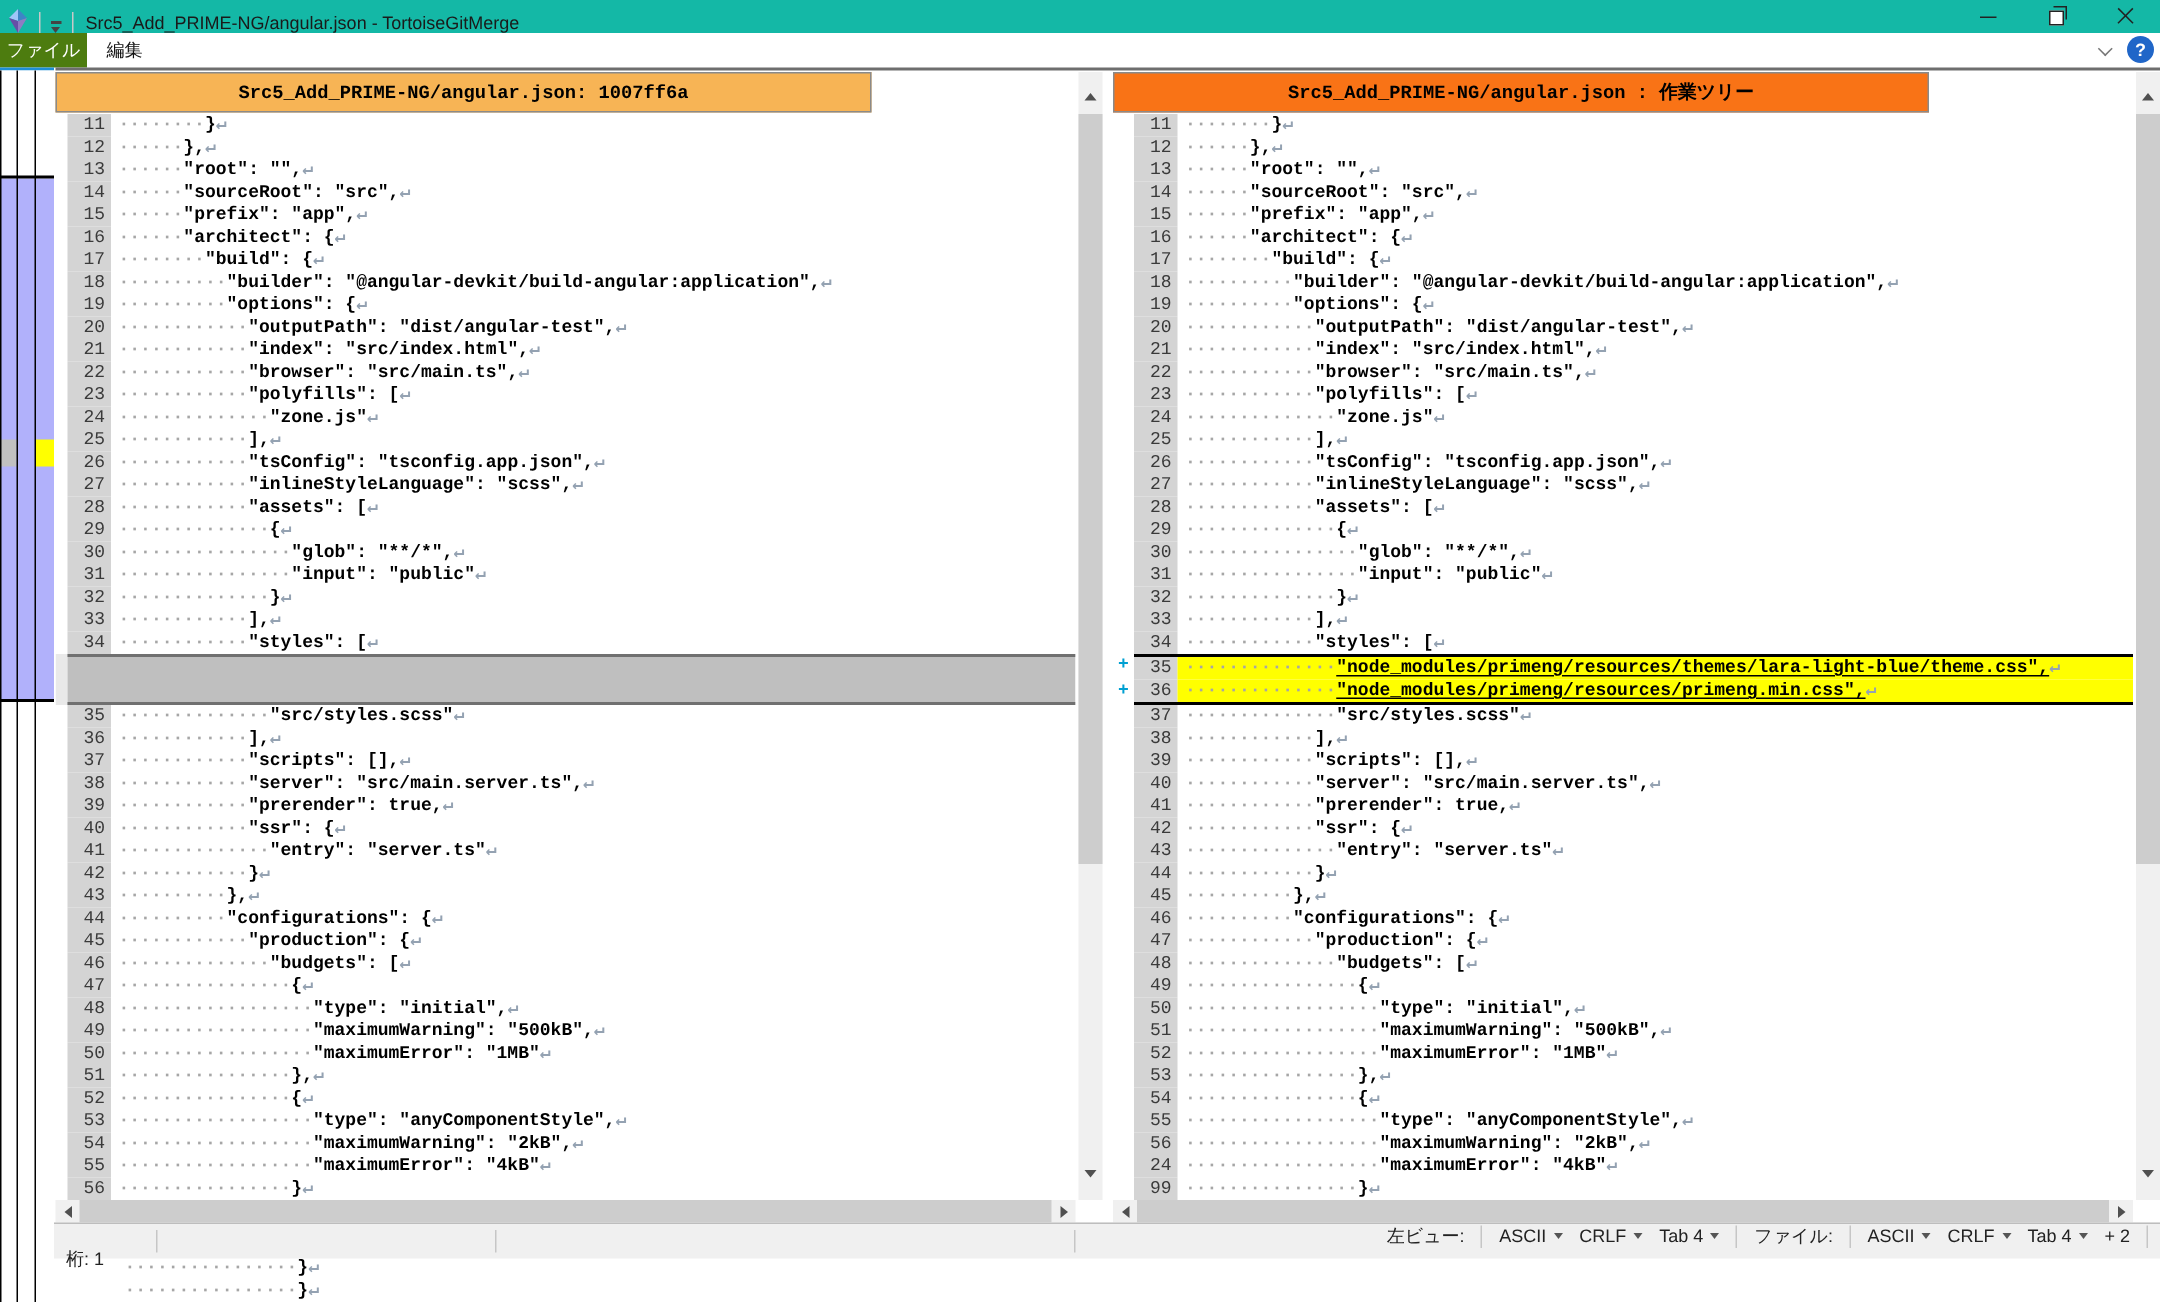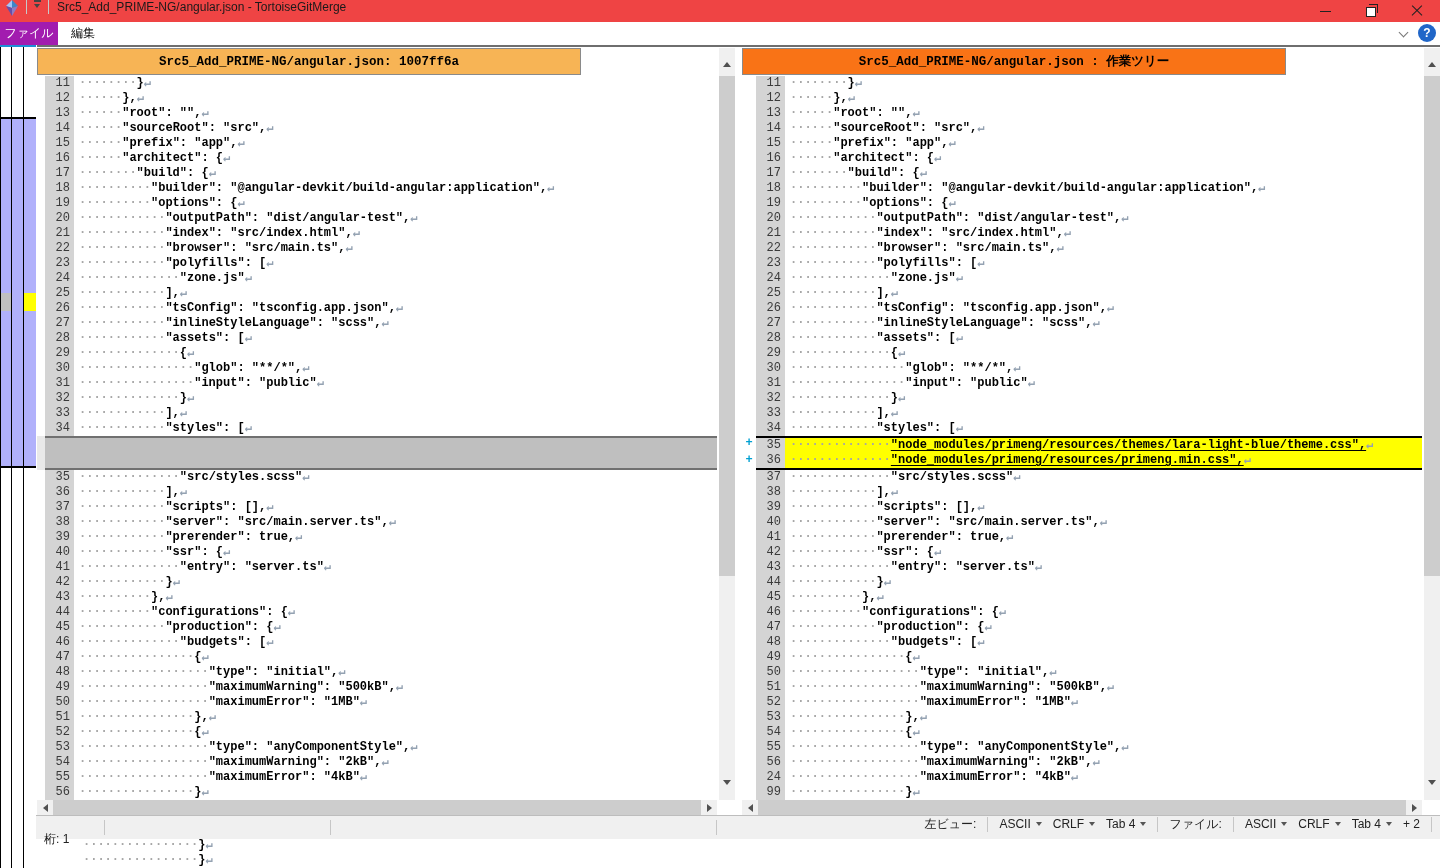--- a/index.html
+++ b/index.html
@@ -1,42 +1,42 @@
 <!DOCTYPE html>
 <html><head>
 <meta charset="utf-8">
 <style>
   html,body{margin:0;padding:0;}
   body{width:1440px;height:868px;position:relative;overflow:hidden;background:#fff;
        font-family:"Liberation Sans",sans-serif;}
 
   
-  .titlebar{position:absolute;left:0;top:0;width:1440px;height:22px;background:#ef4444;
-            display:flex;align-items:flex-start;}
+  .titlebar{position:absolute;left:0;top:0;width:1440px;height:22px;background:#14b8a6;
+            display:flex;align-items:flex-end;}
   .app-icon{width:16px;height:16px;margin-left:4px;}
   .tb-sep{width:1px;height:14px;background:#c8c8c8;margin:0 6px;}
   .qa-chevron{width:9px;height:8px;position:relative;}
   .qa-chevron::before{content:"";position:absolute;left:1px;top:0;width:7px;height:1.5px;background:#444;}
   .qa-chevron::after{content:"";position:absolute;left:1px;top:4px;border-left:3.5px solid transparent;
             border-right:3.5px solid transparent;border-top:4px solid #444;}
   .title-text{font-size:12px;color:#1a1a1a;margin-left:2px;}
   .win-controls{position:absolute;right:0;top:0;height:22px;display:flex;}
   .win-btn{width:46px;height:22px;display:flex;align-items:center;justify-content:center;}
   .ic-min{width:11px;height:1px;background:#222;}
   .ic-restore{width:8px;height:8px;border:1px solid #222;position:relative;background:#fff;margin-top:2px;}
   .ic-restore::before{content:"";position:absolute;left:2px;top:-4px;width:8px;height:8px;border:1px solid #222;
             border-left:none;border-bottom:none;}
   .ic-close{width:12px;height:12px;position:relative;}
   .ic-close::before,.ic-close::after{content:"";position:absolute;left:-1px;top:5px;width:14px;height:1.2px;background:#222;}
   .ic-close::before{transform:rotate(45deg);} .ic-close::after{transform:rotate(-45deg);}
 
   
   .menubar{position:absolute;left:0;top:22px;width:1440px;height:23px;background:#fff;display:flex;}
   .menu-tab{height:23px;display:flex;align-items:center;justify-content:center;font-size:12px;}
-  .menu-tab.file{width:58px;background:#a21caf;color:#fff;}
+  .menu-tab.file{width:58px;background:#4d7c0f;color:#fff;}
   .menu-tab.edit{width:50px;color:#111;}
   .menubar-right{position:absolute;right:4px;top:24px;display:flex;align-items:center;gap:10px;}
   .mb-chevron{width:9px;height:9px;position:relative;margin-top:-4px;}
   .mb-chevron::before{content:"";position:absolute;left:1px;top:2px;width:6px;height:6px;
             border-right:1.5px solid #777;border-bottom:1.5px solid #777;transform:rotate(45deg);}
   .help-circle{width:18px;height:18px;border-radius:50%;background:#2066C8;color:#fff;font-weight:bold;
             font-size:12px;display:flex;align-items:center;justify-content:center;}
 
   .pane-top-rule{position:absolute;left:37px;top:45px;width:1403px;height:2px;background:#6e6e6e;}
   .locator-top-rule{position:absolute;left:0;top:45px;width:36px;height:2px;background:#1E8FD5;}

